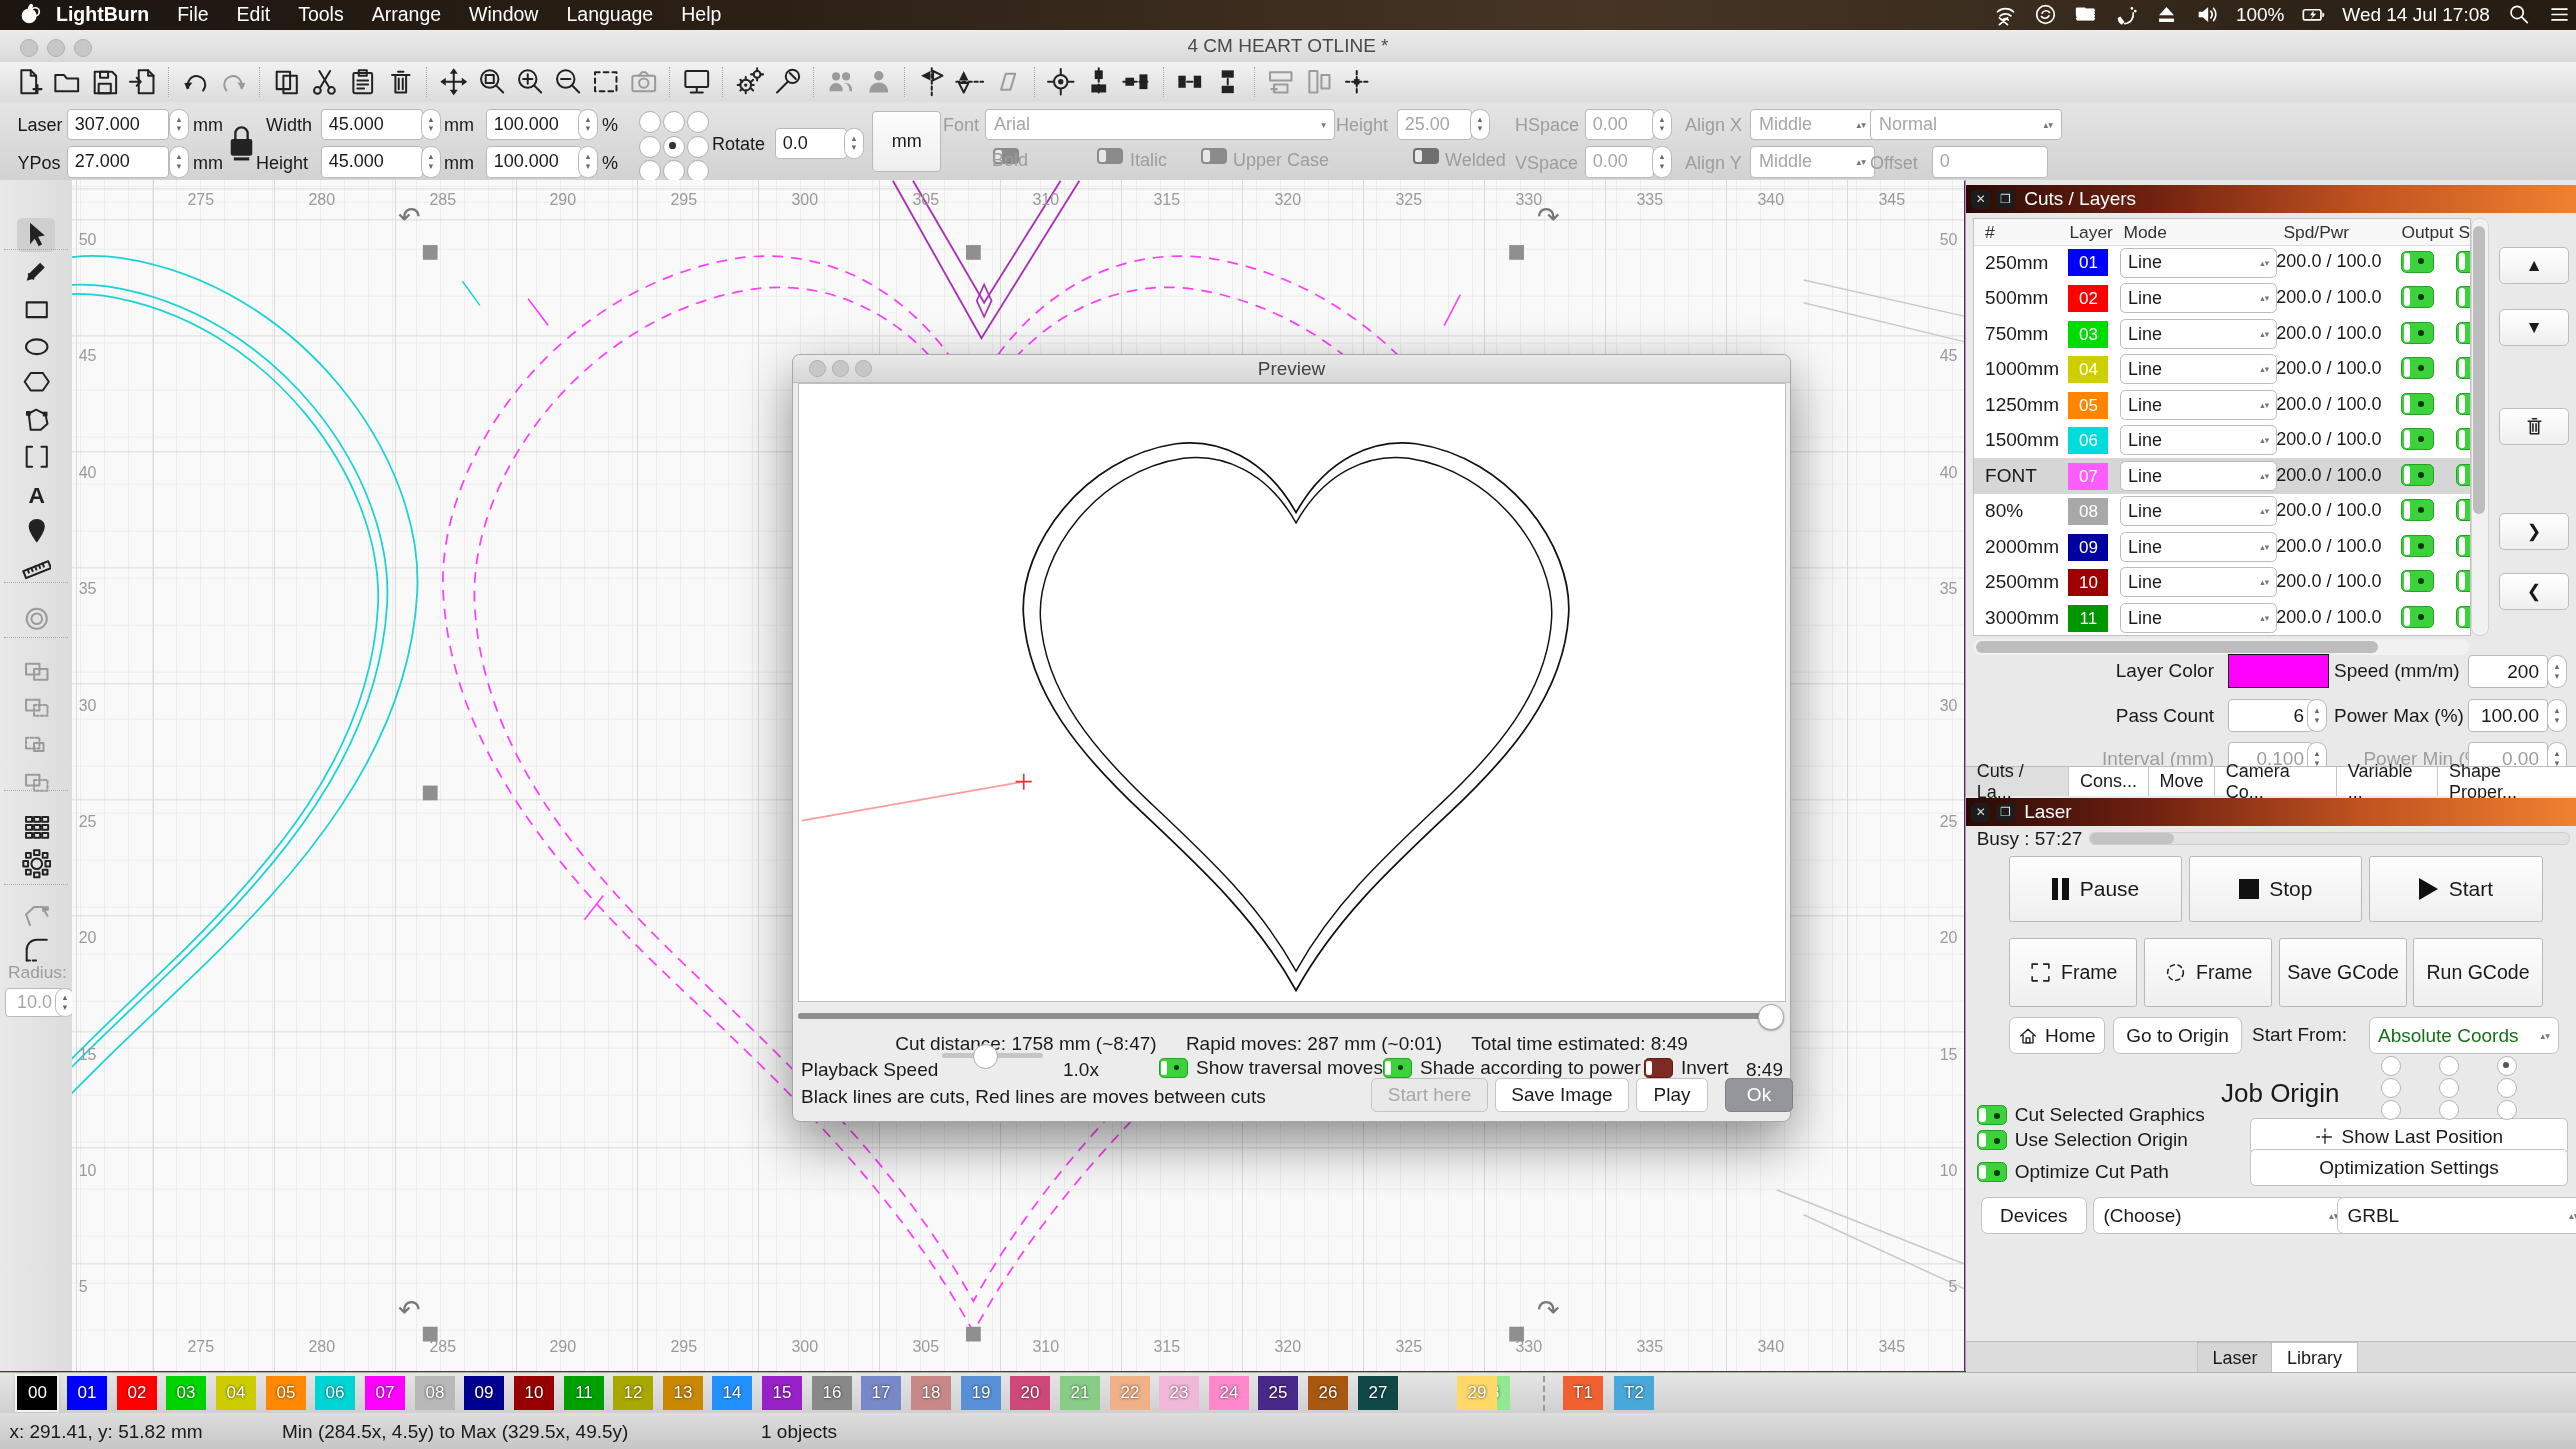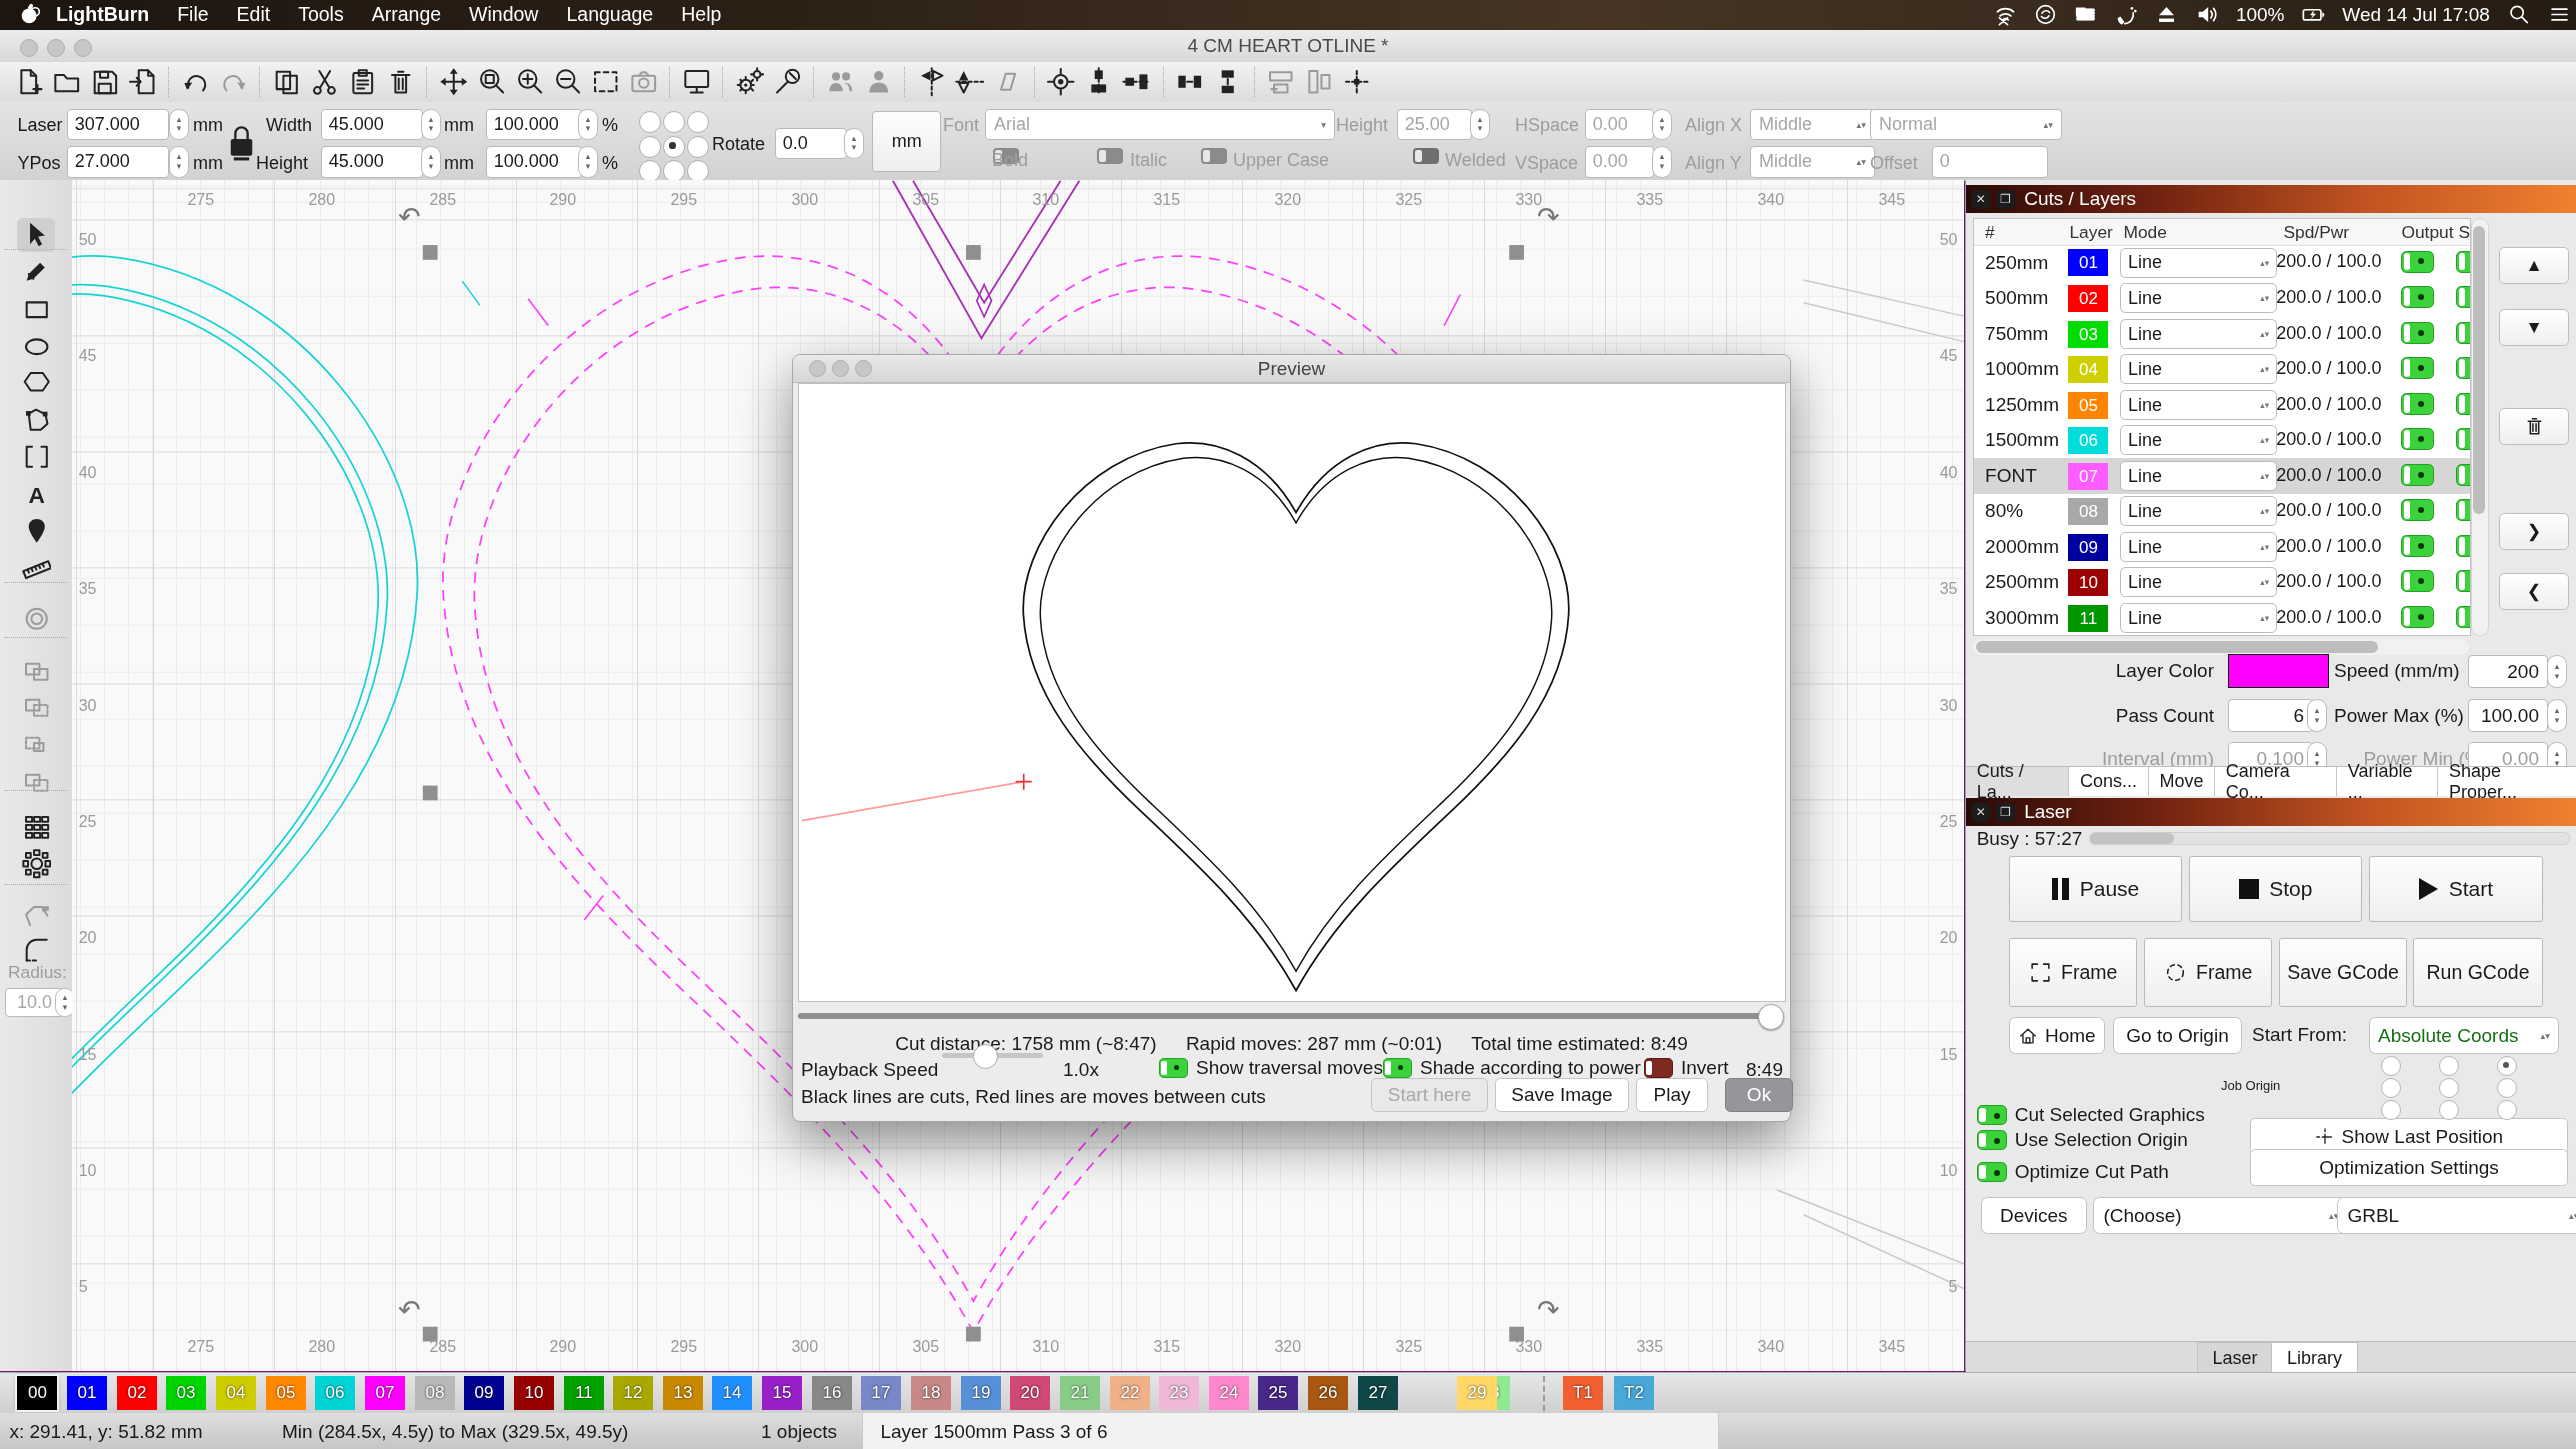--- a/index.html
+++ b/index.html
@@ -1023,21 +1023,21 @@
       <span>Home</span>
       </div>
     <div class="lsm" style="left:147px;top:837px;width:127px">
       <span>Go to Origin</span>
       </div>
     <span class="lbl" style="left:286px;top:844px;font-size:19px">Start From:</span>
     <div class="lsm" style="left:403px;top:837px;width:172px;justify-content:space-between;padding:0 8px">
       <span style="color:#157015">Absolute Coords</span>
         <span style="color:#777;font-size:9.4px">▴▾</span>
       </div>
-    <span class="lbl" style="left:255px;top:898px;font-size:13px">Job Origin</span>
+    <span class="lbl" style="left:255px;top:898px;font-size:26px">Job Origin</span>
     <div id="joborigin"></div>
     <div class="ltick" style="left:10.7px;top:924px">
       <div class="tog" style="width:28px;height:17.4px"></div>
       <span>Cut Selected Graphics</span>
       </div>
     <div class="ltick" style="left:10.7px;top:949px">
       <div class="tog" style="width:28px;height:17.4px"></div>
       <span>Use Selection Origin</span>
       </div>
     <div class="ltick" style="left:10.7px;top:981px">
@@ -1113,23 +1113,20 @@
       <div class="pchip" style="background: rgb(255, 216, 104); left: 1457px;">29</div>
       <div style="position: absolute; left: 1543px; top: 2.7px; height: 35px; border-left: 2px dashed rgb(154, 154, 154);"></div>
       <div class="pchip" style="background: rgb(240, 96, 48); left: 1563px;">T1</div>
       <div class="pchip" style="background: rgb(72, 168, 216); left: 1614px;">T2</div>
     </div>
 
   <div id="statusbar" class="abs">
     <span class="lbl" style="left:9.4px;top:8px">x: 291.41, y: 51.82 mm</span>
     <span class="lbl" style="left:282px;top:8px">Min (284.5x, 4.5y) to Max (329.5x, 49.5y)</span>
     <span class="lbl" style="left:761px;top:8px">1 objects</span>
-    <div id="stcenter">
-      <span class="lbl" style="left:17.4px;top:8px">Layer 1500mm Pass 3 of 6</span>
-    </div>
   </div>
 
   <div id="dlg" class="abs">
     <div id="dlgtitle">
       <div class="tl" style="left:16px;top:5.4px;width:14.8px;height:14.8px"></div>
       <div class="tl" style="left:39px;top:5.4px;width:14.8px;height:14.8px"></div>
       <div class="tl" style="left:62px;top:5.4px;width:14.8px;height:14.8px"></div>
       <span>Preview</span>
     </div>
     <div id="dlgcanvas">

